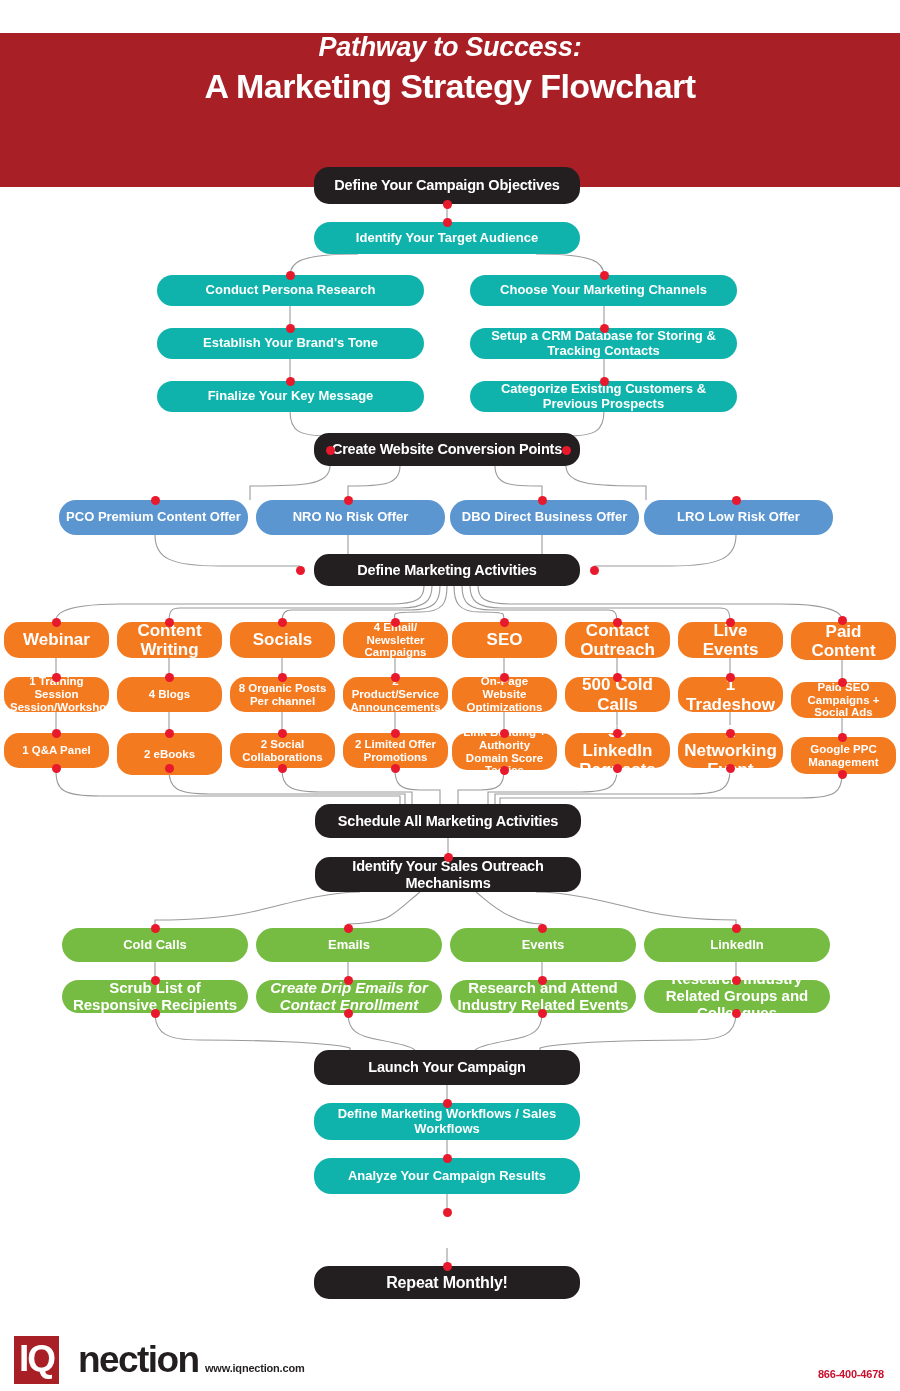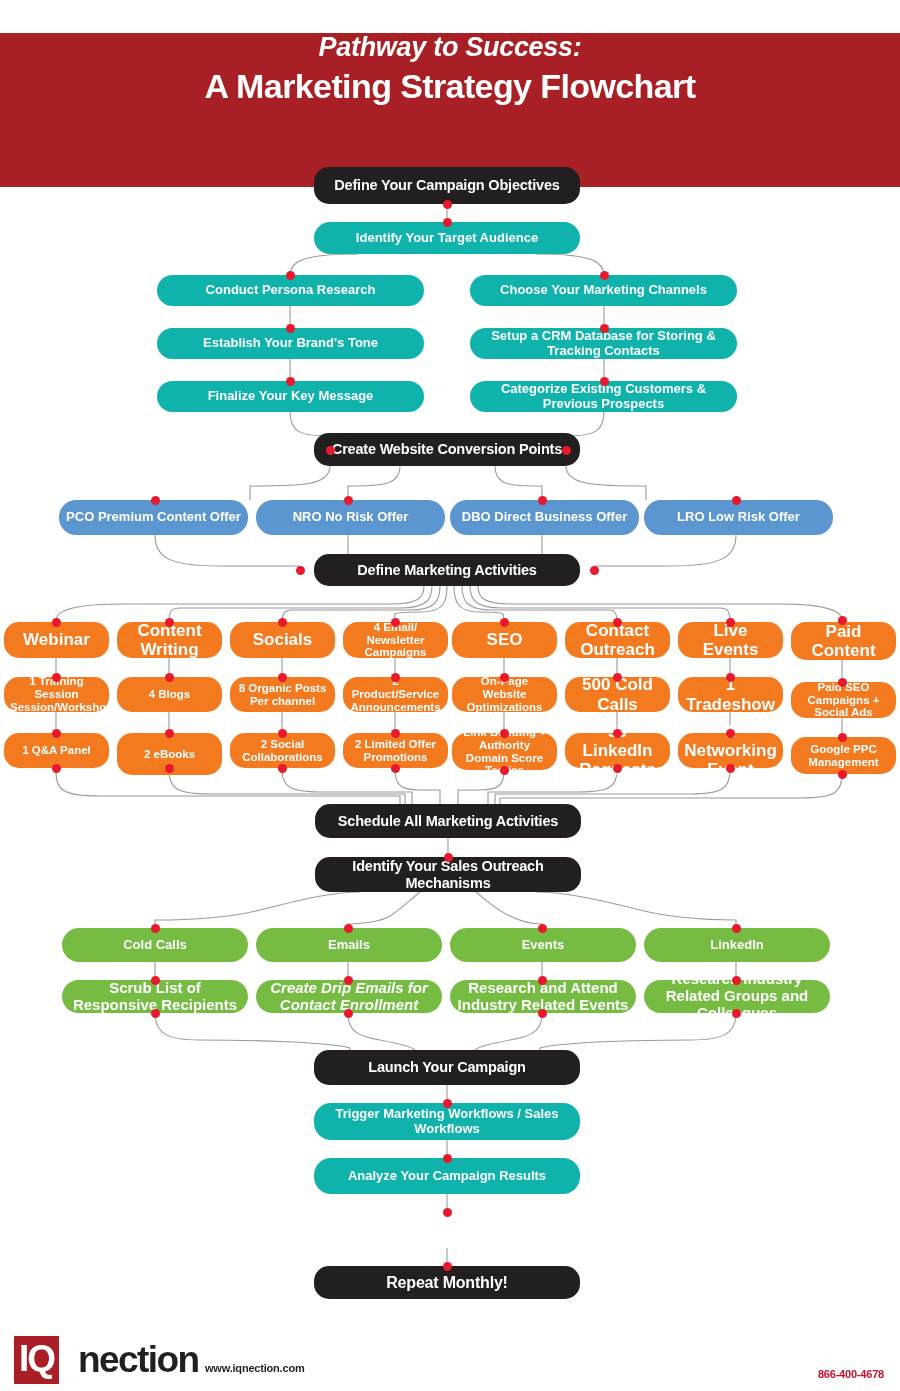--- a/index.html
+++ b/index.html
@@ -415,21 +415,21 @@
   </div>
   <div class="dot" style="left:736px;top:980px;"></div>
   <div class="dot" style="left:736px;top:1013px;"></div>
 
   <div class="node n-dark" style="left:314px;top:1050px;width:266px;height:35px;">
     <span>Launch Your Campaign</span>
   </div>
   <div class="dot" style="left:447px;top:1103px;"></div>
 
   <div class="node n-teal" style="left:314px;top:1103px;width:266px;height:37px;">
-    <span>Trigger Marketing Workflows / Sales Workflows</span>
+    <span>Define Marketing Workflows / Sales Workflows</span>
   </div>
   <div class="dot" style="left:447px;top:1158px;"></div>
 
   <div class="node n-teal" style="left:314px;top:1158px;width:266px;height:36px;">
     <span>Analyze Your Campaign Results</span>
   </div>
   <div class="dot" style="left:447px;top:1212px;"></div>
 
   <div class="dot" style="left:447px;top:1266px;"></div>
 

